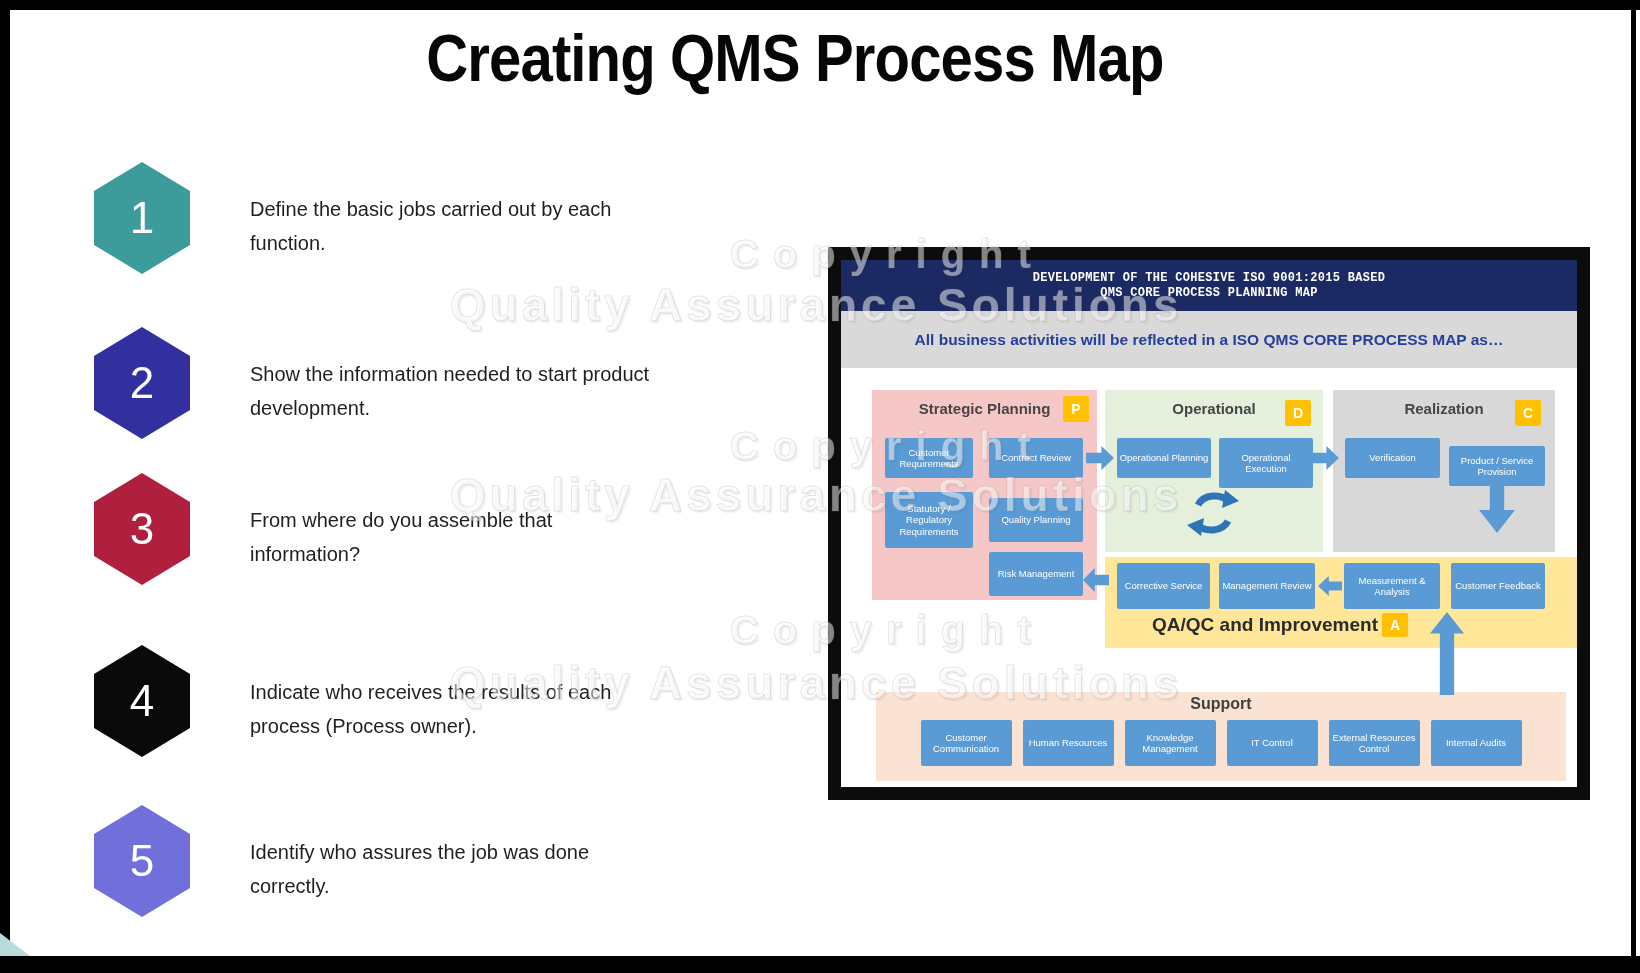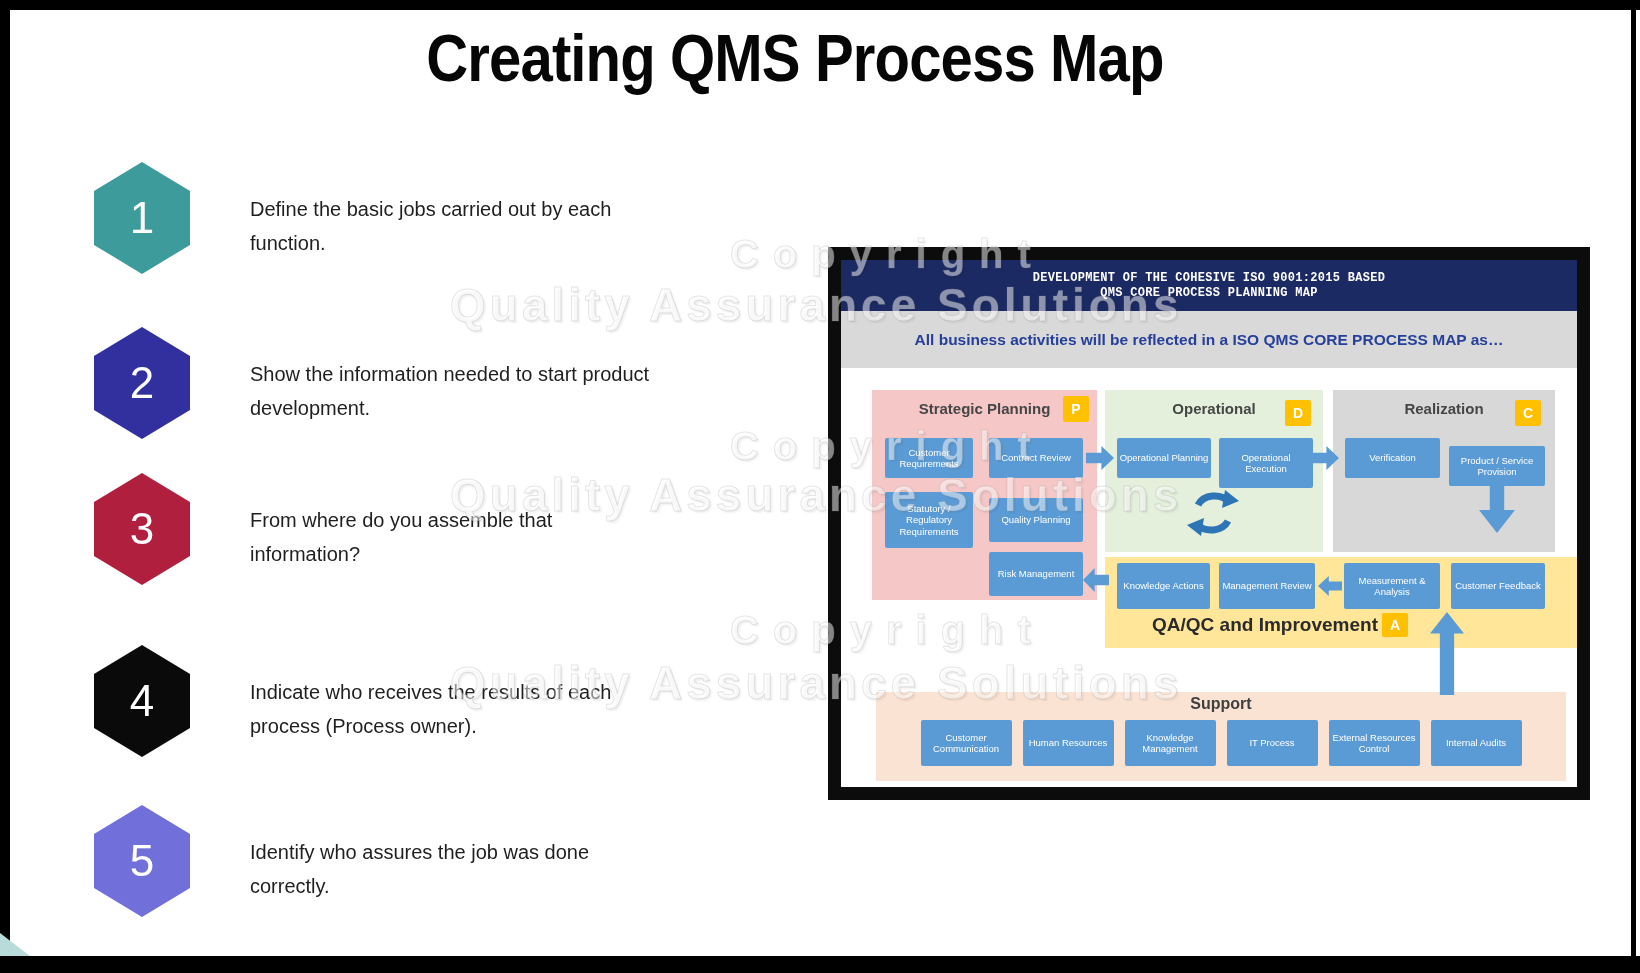--- a/index.html
+++ b/index.html
@@ -153,38 +153,38 @@
 
     <div class="panel p-grey">
       <div class="panel-title">Realization</div>
       <div class="badge" style="right:14px;top:10px">C</div>
       <div class="pbox" style="left:12px;top:48px;width:95px;height:40px">Verification</div>
       <div class="pbox" style="left:116px;top:56px;width:96px;height:40px">Product / Service Provision</div>
       <div class="arrow arrow-down" style="left:146px;top:95px;width:36px;height:48px"></div>
     </div>
 
     <div class="panel p-yellow">
-      <div class="pbox" style="left:12px;top:6px;width:93px;height:46px">Knowledge Actions</div>
+      <div class="pbox" style="left:12px;top:6px;width:93px;height:46px">Corrective Service</div>
       <div class="pbox" style="left:114px;top:6px;width:96px;height:46px">Management Review</div>
       <div class="arrow arrow-left" style="left:213px;top:19px;width:24px;height:20px"></div>
       <div class="pbox" style="left:239px;top:6px;width:96px;height:46px">Measurement &amp; Analysis</div>
       <div class="pbox" style="left:346px;top:6px;width:94px;height:46px">Customer Feedback</div>
       <div class="qaqc-label-row">
         <span class="qaqc-label">QA/QC and Improvement</span>
         <span class="badge">A</span>
       </div>
     </div>
 
     <div class="panel p-support">
       <div class="support-label">Support</div>
       <div class="support-row">
         <div class="pbox">Customer Communication</div>
         <div class="pbox">Human Resources</div>
         <div class="pbox">Knowledge Management</div>
-        <div class="pbox">IT Process</div>
+        <div class="pbox">IT Control</div>
         <div class="pbox">External Resources Control</div>
         <div class="pbox">Internal Audits</div>
       </div>
     </div>
 
     <div class="arrow arrow-right" style="left:245px;top:186px;width:28px;height:24px"></div>
     <div class="arrow arrow-right" style="left:470px;top:186px;width:28px;height:24px"></div>
     <div class="arrow arrow-left" style="left:242px;top:308px;width:26px;height:24px"></div>
     <div class="arrow arrow-up" style="left:589px;top:352px;width:34px;height:83px"></div>
   </div>

